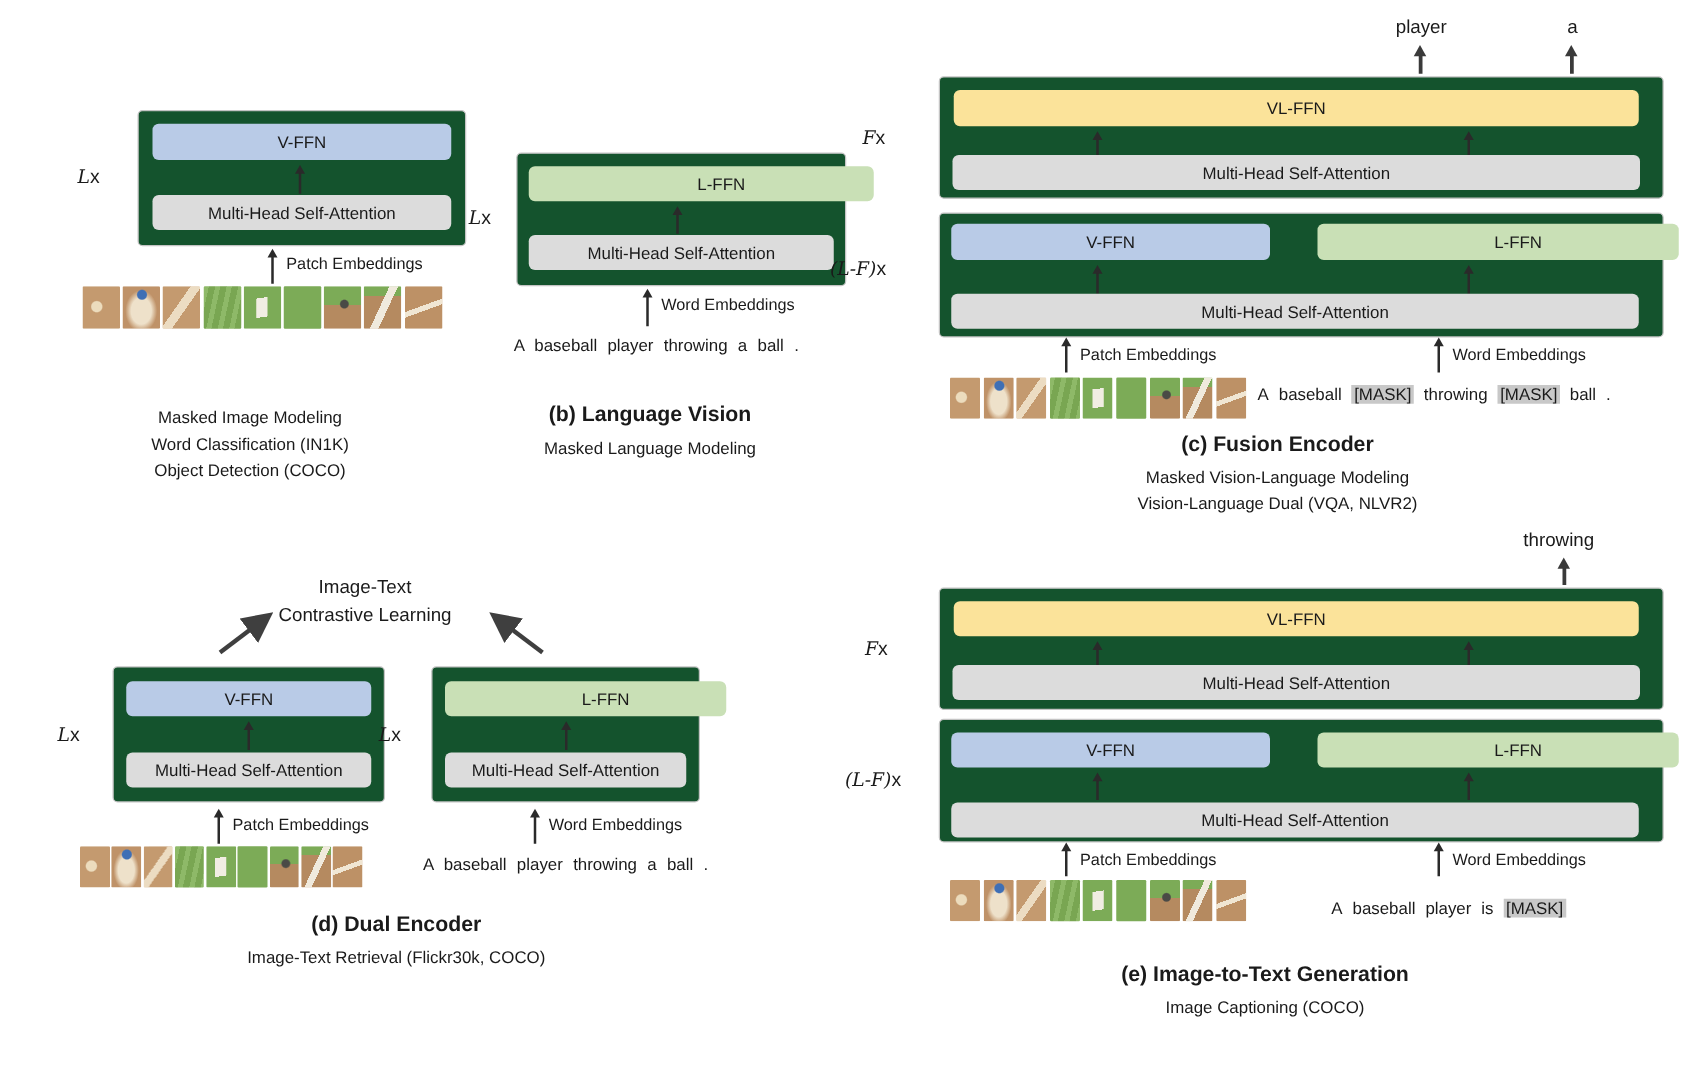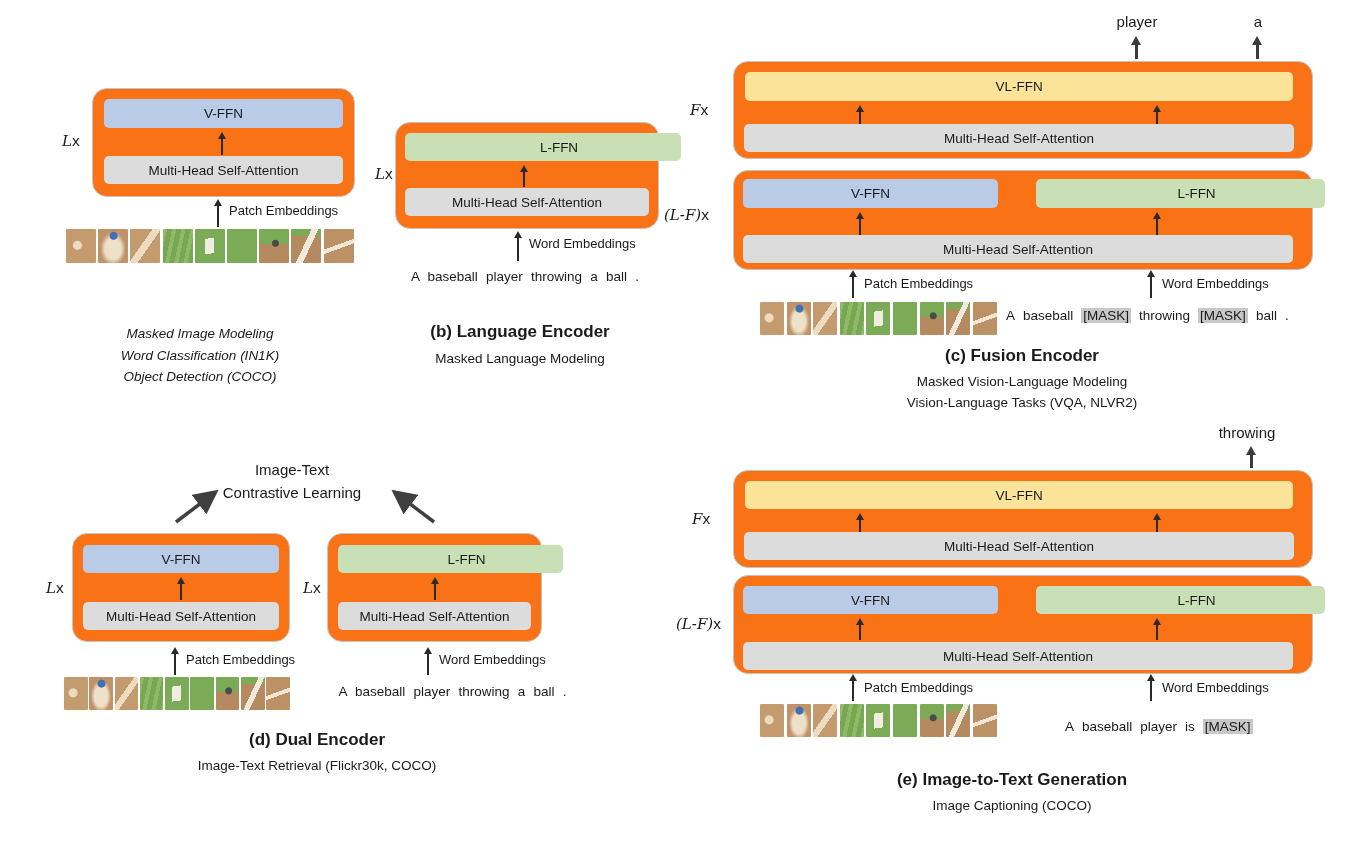--- a/index.html
+++ b/index.html
@@ -1,20 +1,20 @@
 <!DOCTYPE html>
 <html><head>
 <meta charset="utf-8">
 <style>
   html,body{margin:0;padding:0;background:#ffffff;}
   #canvas{position:relative;width:1353px;height:858px;background:#ffffff;
           font-family:"Liberation Sans",sans-serif;color:#1a1a1a;overflow:hidden;}
   .abs{position:absolute;}
   
-  .enc{position:absolute;background:#f97316;border:1.6px solid #c4c4c4;border-radius:15px;}
+  .enc{position:absolute;background:#14532d;border:1.6px solid #c4c4c4;border-radius:4px;margin-left:18px;}
   
   .bar{position:absolute;border-radius:5px;display:flex;align-items:center;justify-content:center;
        font-size:13.5px;color:#1a1a1a;}
   .bar.v{background:#b9cbe7;text-align:center;}
   .bar.l{background:#c9e0b6;padding-left:32px;}
   .bar.vl{background:#fbe39a;}
   .bar.att{background:#dcdcdc;}
   
   .arr{position:absolute;width:2px;background:#2a2a2a;}
   .arr::before{content:"";position:absolute;left:-3px;top:-6.5px;width:0;height:0;
@@ -79,40 +79,40 @@
       <div class="patch dirt-ball"></div>
       <div class="patch dirt-player"></div>
       <div class="patch dirt-arm"></div>
       <div class="patch grass-streaks"></div>
       <div class="patch grass-player"></div>
       <div class="patch grass"></div>
       <div class="patch grass-dirt-shoe"></div>
       <div class="patch dirt-grass-leg"></div>
       <div class="patch dirt-line"></div>
     </div>
-  <div class="cap-sub" style="left:50px;top:323px;width:300px;line-height:21.5px;font-style:italic;">
+  <div class="cap-sub" style="left:50px;top:323px;width:300px;line-height:21.5px;">
     <div>Masked Image Modeling</div>
     <div>Word Classification (IN1K)</div>
     <div>Object Detection (COCO)</div>
   </div>
 
   <div class="enc" style="left:395px;top:122px;width:262px;height:105px;">
     <div class="bar l" style="left:9px;top:10px;width:244px;height:28px;">
         <span>L-FFN</span>
       </div>
     <div class="arr" style="left:127px;top:48px;height:16px;"></div>
     <div class="bar att" style="left:9px;top:65px;width:244px;height:28px;">
         <span>Multi-Head Self-Attention</span>
       </div>
   </div>
   <div class="mult" style="left:375px;top:165px;"><i>L</i><span>x</span></div>
   <div class="arr" style="left:517px;top:237px;height:24px;"></div>
   <div class="embed-label" style="left:529px;top:236px;">Word Embeddings</div>
   <div class="sent" style="left:385px;top:269px;width:280px;text-align:center;">A baseball player throwing a ball .</div>
-  <div class="cap-title" style="left:370px;top:322px;width:300px;">(b) Language Encoder</div>
+  <div class="cap-title" style="left:370px;top:322px;width:300px;">(b) Language Vision</div>
   <div class="cap-sub" style="left:370px;top:351px;width:300px;">Masked Language Modeling</div>
 
   <div class="outword" style="left:1097px;top:13px;width:80px;">player</div>
   <div class="outword" style="left:1238px;top:13px;width:40px;">a</div>
   <div class="arr big" style="left:1135px;top:44px;height:15px;"></div>
   <div class="arr big" style="left:1256px;top:44px;height:15px;"></div>
 
   <div class="enc" style="left:733px;top:61px;width:578px;height:96px;">
     <div class="bar vl" style="left:11px;top:10px;width:548px;height:29px;">
         <span>VL-FFN</span>
@@ -160,21 +160,21 @@
       <span class="tok">baseball</span>
       <span class="tok mask">[MASK]</span>
       <span class="tok">throwing</span>
       <span class="tok mask">[MASK]</span>
       <span class="tok">ball</span>
       <span class="tok">.</span>
     </div>
   <div class="cap-title" style="left:872px;top:346px;width:300px;">(c) Fusion Encoder</div>
   <div class="cap-sub" style="left:872px;top:372px;width:300px;line-height:20.5px;">
     <div>Masked Vision-Language Modeling</div>
-    <div>Vision-Language Tasks (VQA, NLVR2)</div>
+    <div>Vision-Language Dual (VQA, NLVR2)</div>
   </div>
 
   <div class="objective" style="left:192px;top:458px;width:200px;">
     <div>Image-Text</div>
     <div>Contrastive Learning</div>
   </div>
   <svg class="abs" style="left:168px;top:486px;" width="274" height="42">
     <defs>
       <marker id="ah" markerWidth="7" markerHeight="7" refX="5" refY="3.5" orient="auto">
         <path d="M0,0 L7,3.5 L0,7 z" fill="#3f3f3f"></path>

